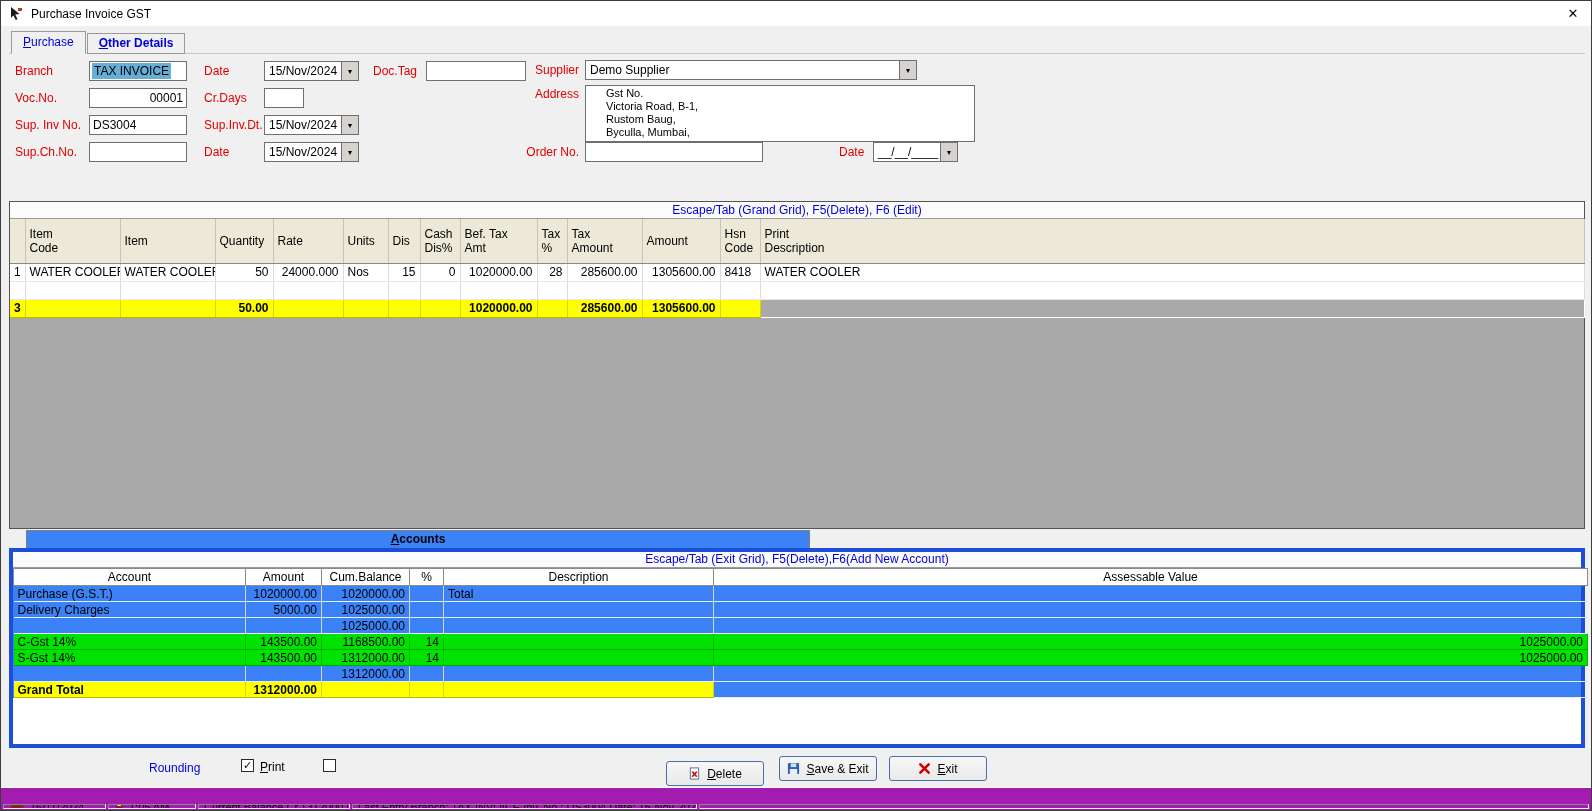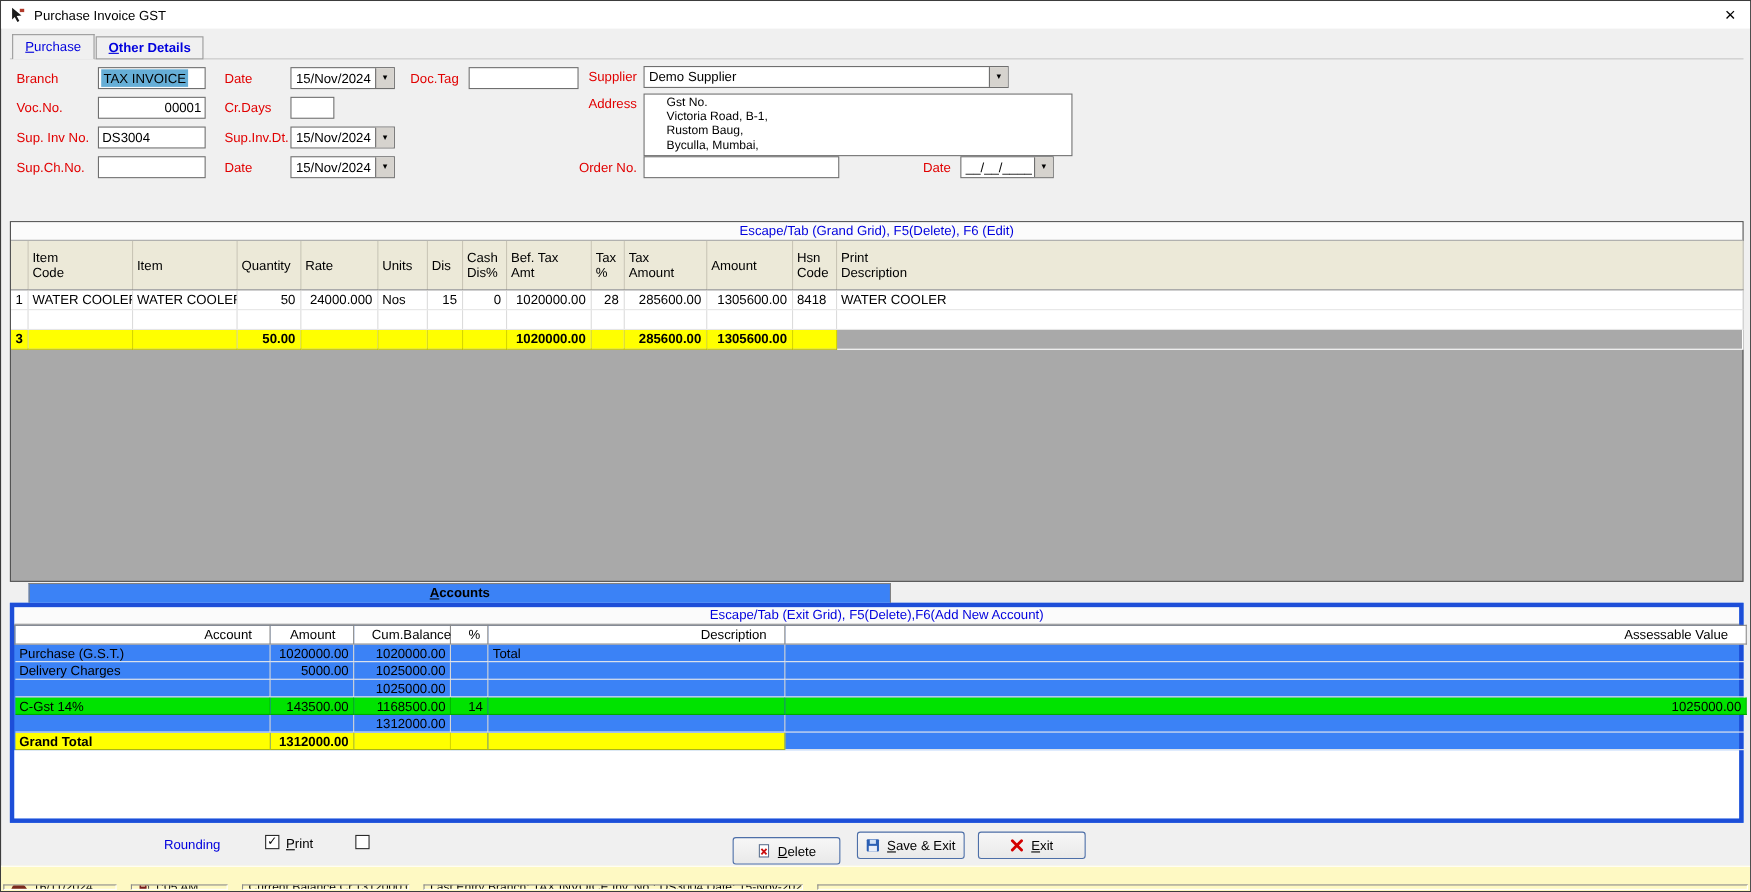--- a/index.html
+++ b/index.html
@@ -40,36 +40,36 @@
   table.items td { height:18px; padding:0 4px; border-right:1px solid #dcdcdc; border-bottom:1px solid #e6e6e6; white-space:nowrap; overflow:hidden; }
   table.items tr.totals td { background:var(--row-yellow,#ffff00); font-weight:bold; border-right:1px solid #d6d600; border-bottom:1px solid #b9b900; }
   table.items tr.totals td.graycell { background:var(--grid-gray,#a9a9a9); border-right:none; border-bottom:none; }
   .gray-filler { flex:1 1 auto; }
   .r { text-align:right; } .c { text-align:center; }
 
   
   .acc-tab { position:absolute; left:25px; top:529px; width:784px; height:18px; background:#3b82f6; border:1px solid #808080; border-bottom:none; text-align:center; font-weight:bold; line-height:17px; z-index:2; }
   .acc-box { position:absolute; left:8px; top:547px; width:1576px; height:200px; border:4px solid #1d4ed8; background:#3b82f6; display:flex; flex-direction:column; }
   table.acc { border-collapse:collapse; table-layout:fixed; width:1574px; flex:0 0 auto; }
-  table.acc th { border:1px solid #8a8a8a; font-weight:normal; text-align:right; padding:0 16px; height:17px; background:#fff; white-space:nowrap; }
+  table.acc th { border:1px solid #8a8a8a; font-weight:normal; text-align:center; padding:0 4px; height:17px; background:#fff; white-space:nowrap; }
   table.acc td { height:16px; padding:0 4px; border-right:1px solid #d6d6d6; border-bottom:1px solid #ececec; white-space:nowrap; overflow:hidden; }
   table.acc td.nob { border-right:none; }
   table.acc tr.green td { background:var(--row-green,#00e300); border-right:1px solid #00b800; border-bottom:1px solid #00a800; }
   table.acc tr.grand td.y { background:var(--row-yellow,#ffff00); font-weight:bold; border-right:1px solid #d6d600; border-bottom:1px solid #b9b900; }
   .white-filler { flex:1 1 auto; background:#fff; }
 
   
   .blue-label { position:absolute; color:var(--link-blue,#0000dd);text-align:right; }
   .chk { position:absolute; width:13px; height:13px; border:1px solid #2a2a2a; background:#fff; font-size:11px; font-weight:bold; line-height:11px; text-align:center; }
   .chk-label { position:absolute; color:#000; }
   .btn { position:absolute; height:25px; width:98px; border:1px solid #4d6fa8; border-radius:3px; background:linear-gradient(#f7f7f7,#e9e9e9); display:flex; align-items:center; justify-content:center; gap:6px; font-size:12px; cursor:default; }
   .btn svg { flex:0 0 auto; }
 
   
-  .statusbar { position:absolute; left:0; bottom:0; width:100%; height:23px; background:#fef9c3; border-top:1px solid #ffffff; display:flex; align-items:stretch; gap:13px; padding:16px 2px 1px; font-size:11px; }
+  .statusbar { position:absolute; left:0; bottom:0; width:100%; height:23px; background:#a21caf; border-top:1px solid #ffffff; display:flex; align-items:stretch; gap:2px; padding:16px 2px 1px; font-size:11px; }
   .spanel { border:1px solid; border-color:#8b8b8b #fff #fff #8b8b8b; display:flex; align-items:center; gap:4px; padding:0 5px; white-space:nowrap; overflow:hidden; }
 </style>
 </head>
 <body>
 
 <div class="window">
 
   <div class="titlebar">
     <span style="display:inline-flex;">
       <svg width="16" height="16" viewBox="0 0 16 16">
@@ -298,20 +298,28 @@
           <td class="r nob"></td>
         </tr>
         <tr class="green">
           <td>C-Gst 14%</td>
           <td class="r">143500.00</td>
           <td class="r">1168500.00</td>
           <td class="r">14</td>
           <td></td>
           <td class="r nob">1025000.00</td>
         </tr>
+        <tr class="green">
+          <td>S-Gst 14%</td>
+          <td class="r">143500.00</td>
+          <td class="r">1312000.00</td>
+          <td class="r">14</td>
+          <td></td>
+          <td class="r nob">1025000.00</td>
+        </tr>
         <tr>
           <td></td>
           <td class="r"></td>
           <td class="r">1312000.00</td>
           <td class="r"></td>
           <td></td>
           <td class="r nob"></td>
         </tr>
         <tr class="grand">
           <td class="y">Grand Total</td>

